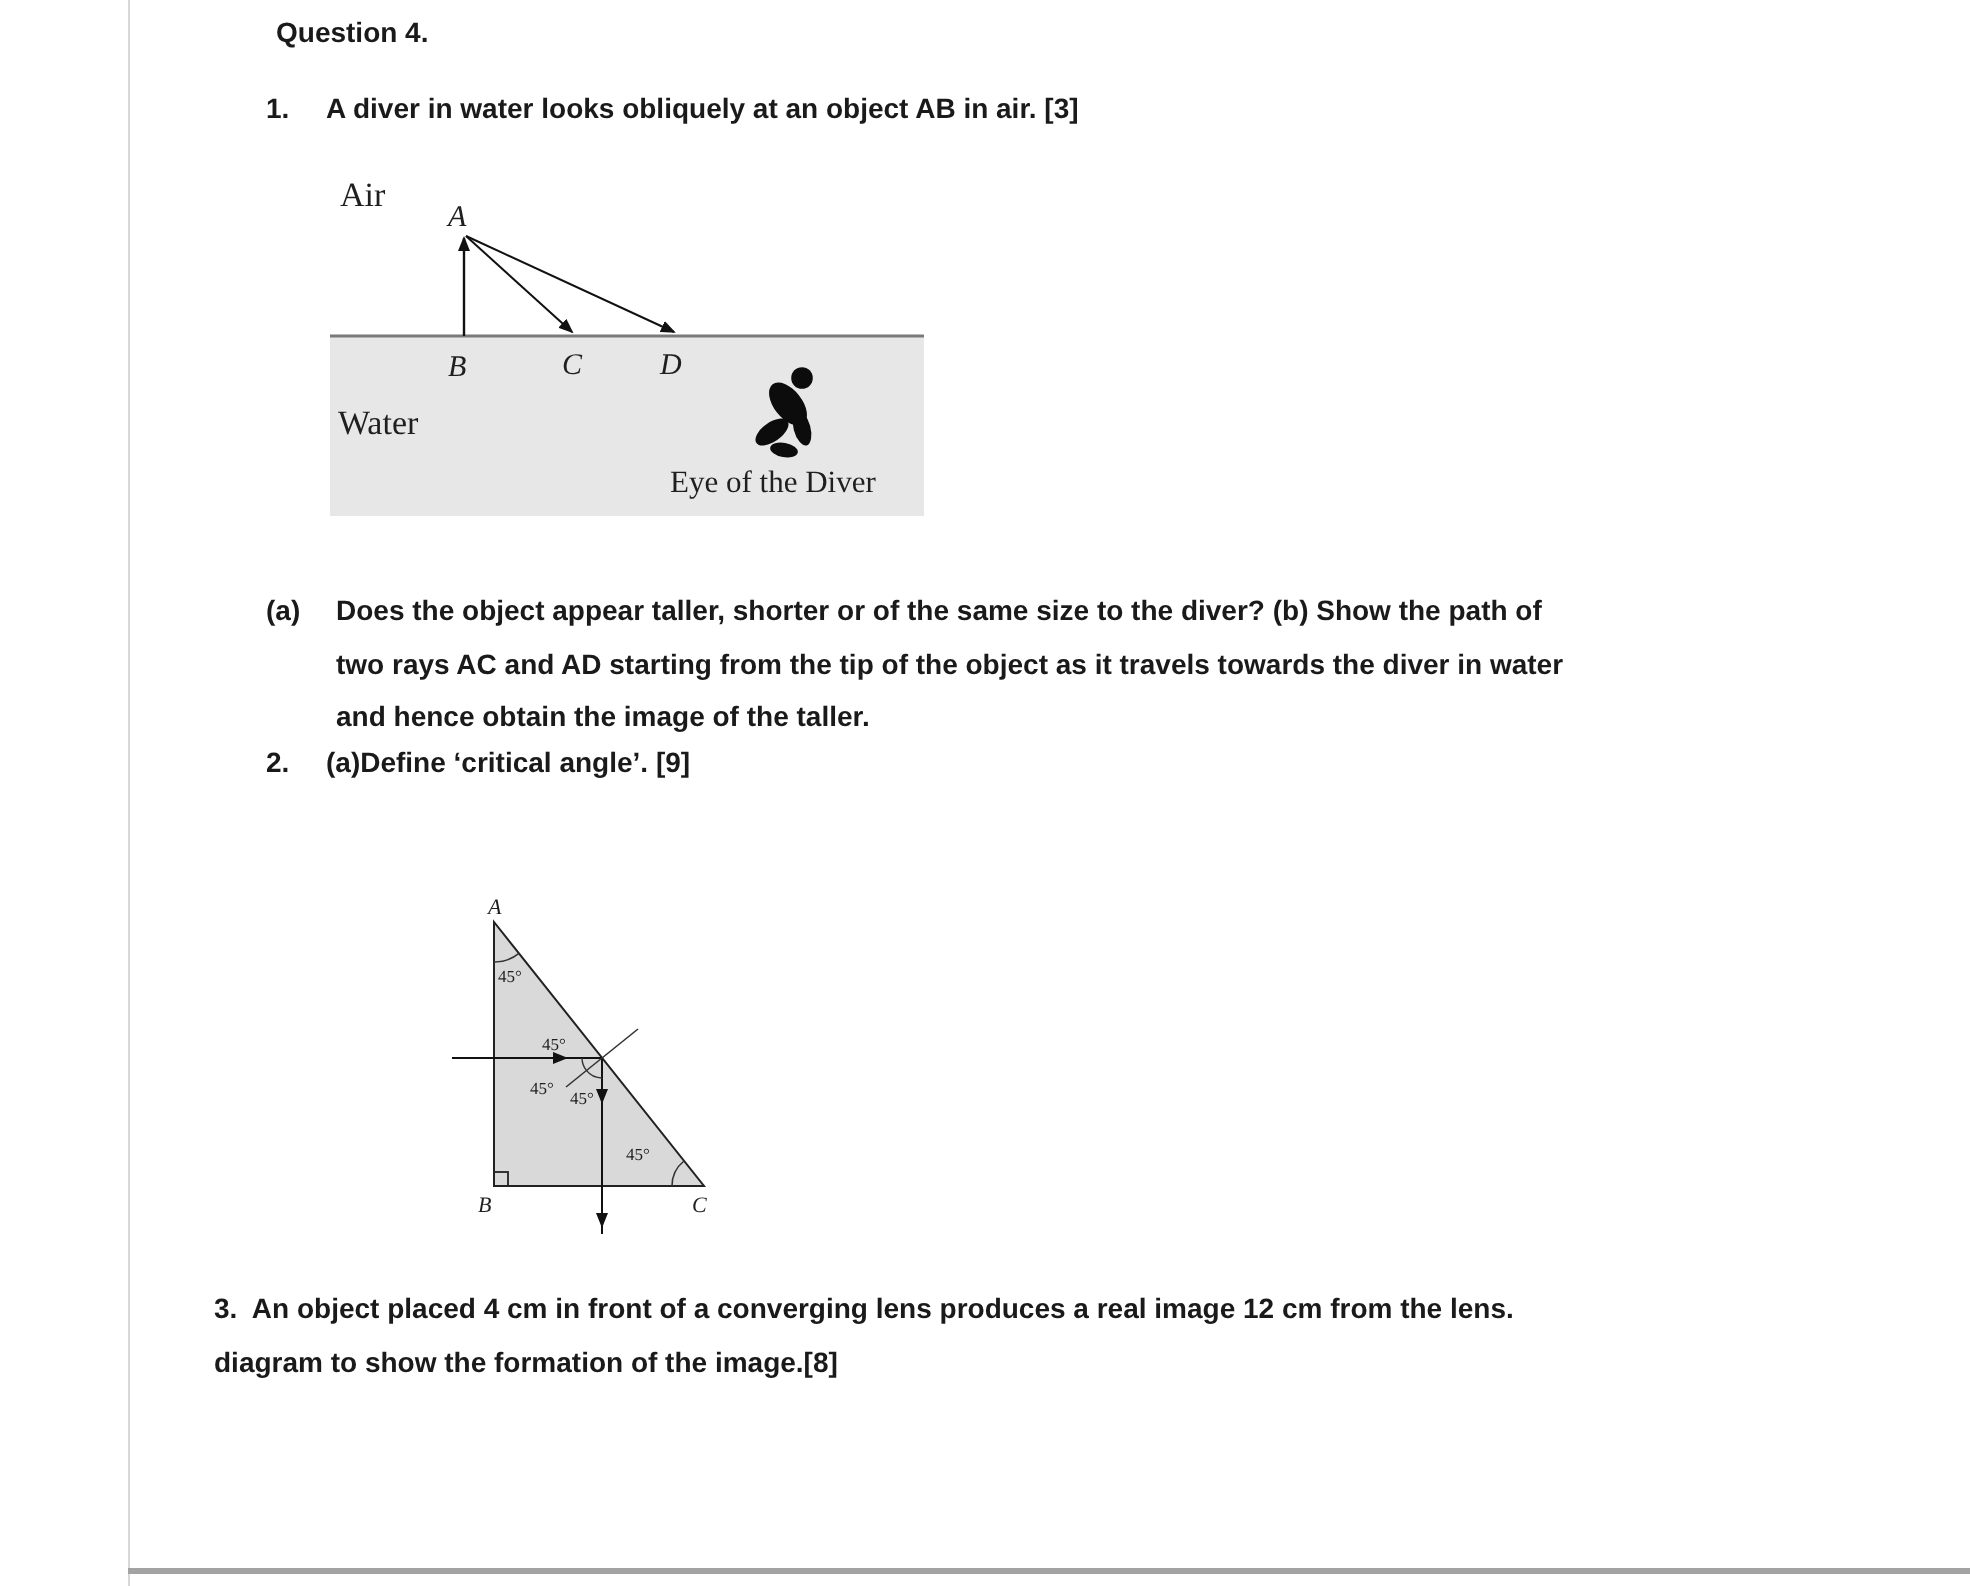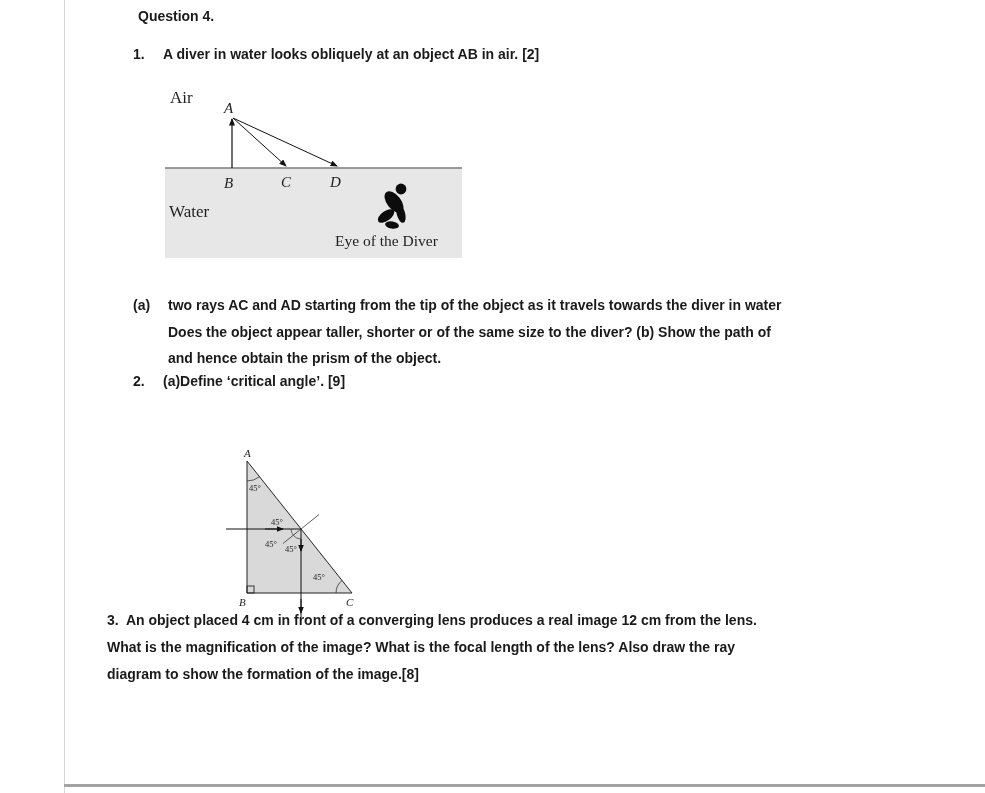--- a/index.html
+++ b/index.html
@@ -12,40 +12,40 @@
   .title { position:absolute; left:138px; top:8px; font-weight:bold; font-size:14px; }
   .row { position:absolute; display:flex; font-weight:bold; font-size:14px; }
   .row .lbl { flex:0 0 auto; }
   .lines div { white-space:pre-wrap; }
   .q1 { left:133px; top:46px; }
   .q1 .lbl { width:30px; }
   .q1a { left:133px; top:292px; line-height:26.5px; }
   .q1a .lbl { width:35px; }
   .q2 { left:133px; top:368px; line-height:26.5px; }
   .q2 .lbl { width:30px; }
-  .q3 { position:absolute; left:107px; top:607px; width:830px; font-weight:bold; font-size:14px; line-height:27px; }
+  .q3 { position:absolute; left:107px; top:641px; width:830px; font-weight:bold; font-size:14px; line-height:27px; }
   .fig1 { position:absolute; left:165px; top:88px; }
   .fig2 { position:absolute; left:225px; top:447px; }
   .fig1 text, .fig2 text { font-family:"Liberation Serif", serif; fill:#1f1f1f; }
   .it { font-style:italic; }
   .angle { font-size:8.5px; fill:#222222; font-family:"Liberation Serif", serif; }
 </style>
 </head>
 <body>
 
 <div class="page">
 
   <div class="rule-left"></div>
   <div class="rule-bottom"></div>
 
   <div class="title">Question 4.</div>
 
   <div class="row q1">
     <div class="lbl">1.</div>
-    <div>A diver in water looks obliquely at an object AB in air. [2]</div>
+    <div>A diver in water looks obliquely at an object AB in air. [3]</div>
   </div>
 
   <div class="fig1">
     <svg width="300" height="172" viewBox="0 0 300 172">
       <defs>
         <marker id="arr1" markerWidth="9" markerHeight="8" refX="6.5" refY="3" orient="auto" markerUnits="userSpaceOnUse">
           <path d="M0,0 L7.5,3 L0,6 Z" fill="#111111"></path>
         </marker>
       </defs>
       <rect x="0" y="80" width="297" height="90" fill="#e7e7e7"></rect>
@@ -69,23 +69,23 @@
         <ellipse cx="221" cy="128" rx="9.5" ry="4.8" transform="rotate(-35 221 128)"></ellipse>
         <ellipse cx="236" cy="126" rx="9" ry="4.2" transform="rotate(75 236 126)"></ellipse>
         <ellipse cx="227" cy="137" rx="7" ry="3.6" transform="rotate(10 227 137)"></ellipse>
       </g>
     </svg>
   </div>
 
   <div class="row q1a">
     <div class="lbl">(a)</div>
     <div class="lines">
+      <div>Does the object appear taller, shorter or of the same size to the diver? (b) Show the path of</div>
       <div>two rays AC and AD starting from the tip of the object as it travels towards the diver in water</div>
-      <div>Does the object appear taller, shorter or of the same size to the diver? (b) Show the path of</div>
-      <div>and hence obtain the prism of the object.</div>
+      <div>and hence obtain the image of the taller.</div>
     </div>
   </div>
 
   <div class="row q2">
     <div class="lbl">2.</div>
     <div class="lines">
       <div>(a)Define ‘critical angle’. [9]</div>
     </div>
   </div>
 
@@ -121,17 +121,16 @@
       <text x="24" y="44" class="angle">45°</text>
       <text x="46" y="78" class="angle">45°</text>
       <text x="40" y="100" class="angle">45°</text>
       <text x="60" y="105" class="angle">45°</text>
       <text x="88" y="133" class="angle">45°</text>
     </svg>
   </div>
 
   <div class="q3 lines">
     <div>3.  An object placed 4 cm in front of a converging lens produces a real image 12 cm from the lens.</div>
-    <div>What is the magnification of the image? What is the focal length of the lens? Also draw the ray</div>
     <div>diagram to show the formation of the image.[8]</div>
   </div>
 
 </div>
 
 </body></html>

